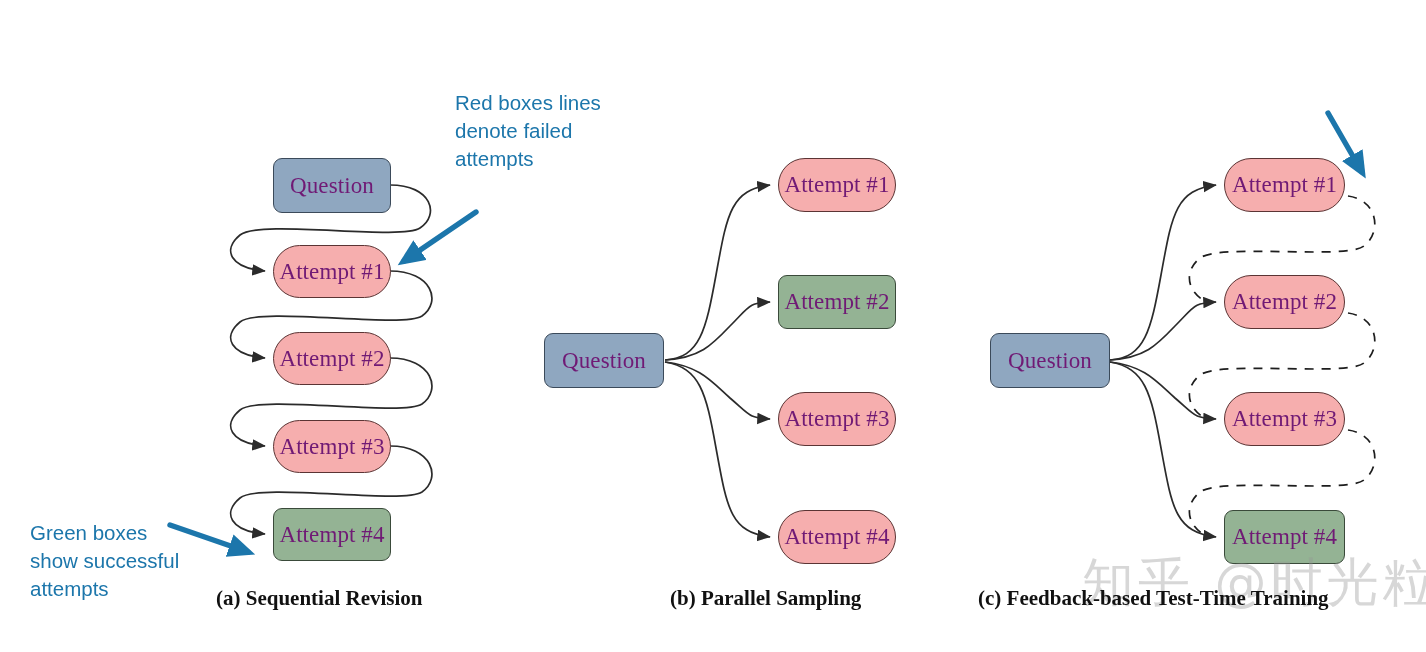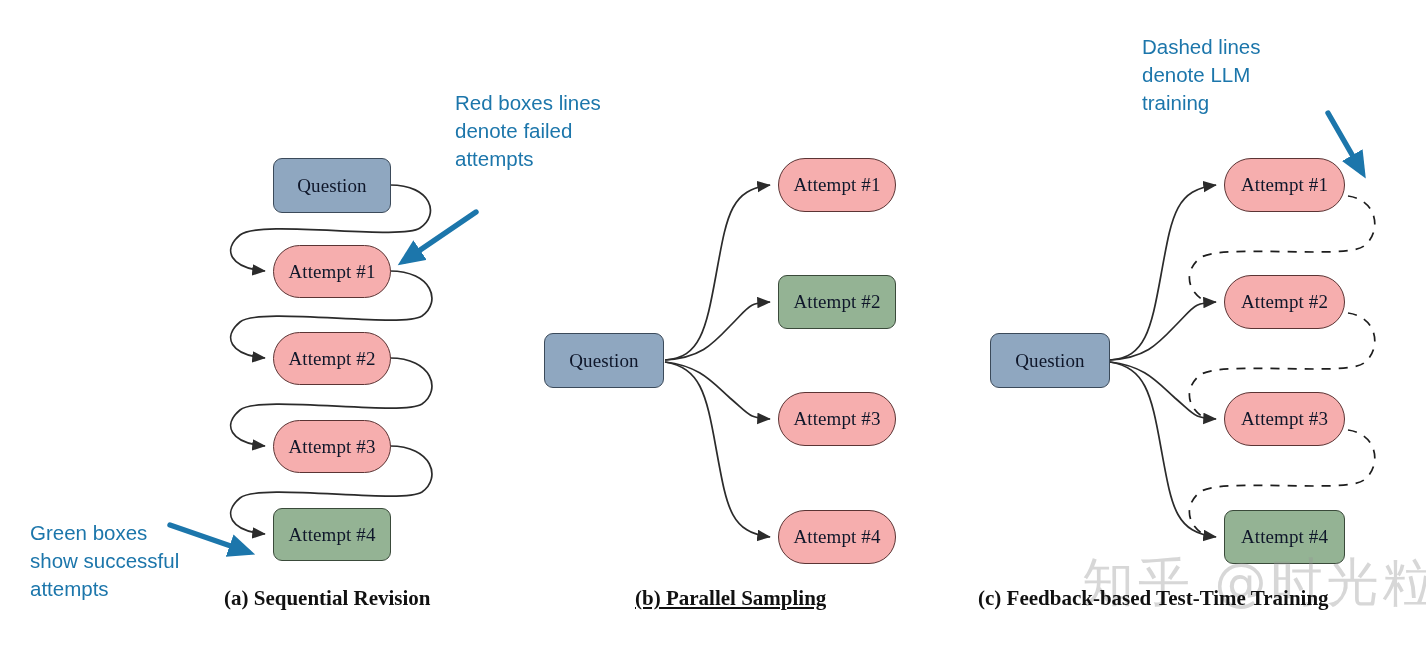--- a/index.html
+++ b/index.html
@@ -24,22 +24,22 @@
     overflow: visible;
   }
   .node-box {
     position: absolute;
     border: 1.6px solid #3d3030;
     border-radius: 9px;
     display: flex;
     align-items: center;
     justify-content: center;
     font-family: "Liberation Serif", serif;
-    font-size: 19px;
-    color: #0f172a;
+    font-size: 23px;
+    color: #701a75;
     box-sizing: border-box;
     letter-spacing: 0.1px;
   }
   .node-question {
     background: #8fa7c0;
     border-color: #3b4a5a;
   }
   .node-fail {
     background: #f6aeae;
     border-color: #5b3434;
@@ -141,27 +141,24 @@
   <div class="node-box node-fail" style="left:778px; top:510px; width:118px; height:54px;">Attempt #4</div>
 
   <div class="node-box node-question" style="left:990px; top:333px; width:120px; height:55px;">Question</div>
   <div class="node-box node-fail" style="left:1224px; top:158px; width:121px; height:54px;">Attempt #1</div>
   <div class="node-box node-fail" style="left:1224px; top:275px; width:121px; height:54px;">Attempt #2</div>
   <div class="node-box node-fail" style="left:1224px; top:392px; width:121px; height:54px;">Attempt #3</div>
   <div class="node-box node-success" style="left:1224px; top:510px; width:121px; height:54px;">Attempt #4</div>
 
   <div class="watermark" style="left:1082px; top:548px;">知乎 @时光粒子</div>
 
-  <div class="caption" style="left:224px; top:586px;">(a)  Sequential Revision</div>
-  <div class="caption" style="left:635px; top:586px;text-decoration:underline;">(b)  Parallel Sampling</div>
+  <div class="caption" style="left:216px; top:586px;">(a)  Sequential Revision</div>
+  <div class="caption" style="left:670px; top:586px;">(b)  Parallel Sampling</div>
   <div class="caption" style="left:978px; top:586px;">(c)  Feedback-based Test-Time Training</div>
 
   <div class="annot" style="left:455px; top:89px;">Red boxes lines
 denote failed
 attempts</div>
   <div class="annot" style="left:30px; top:511px;margin-top:8px;">Green boxes
 show successful
 attempts</div>
-  <div class="annot" style="left:1142px; top:33px;">Dashed lines
-denote LLM
-training</div>
 
 </div>
 
 </body></html>

